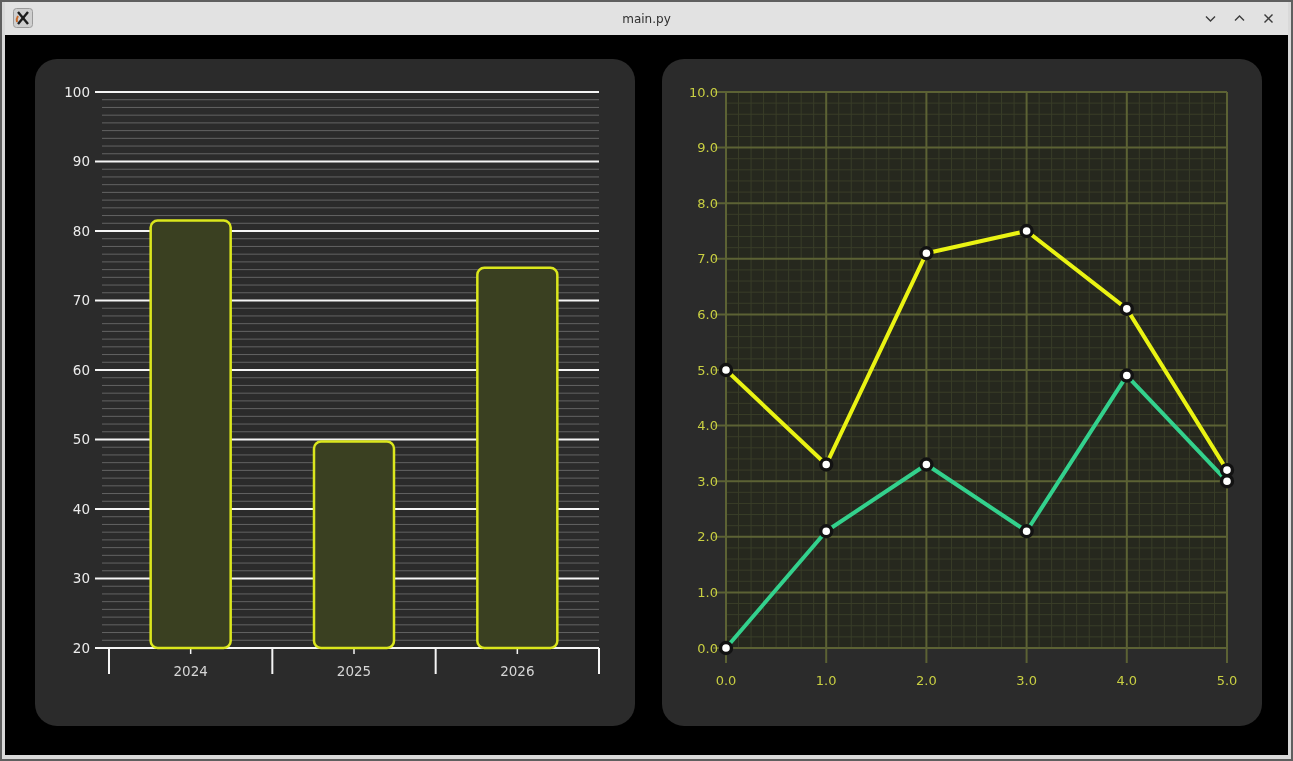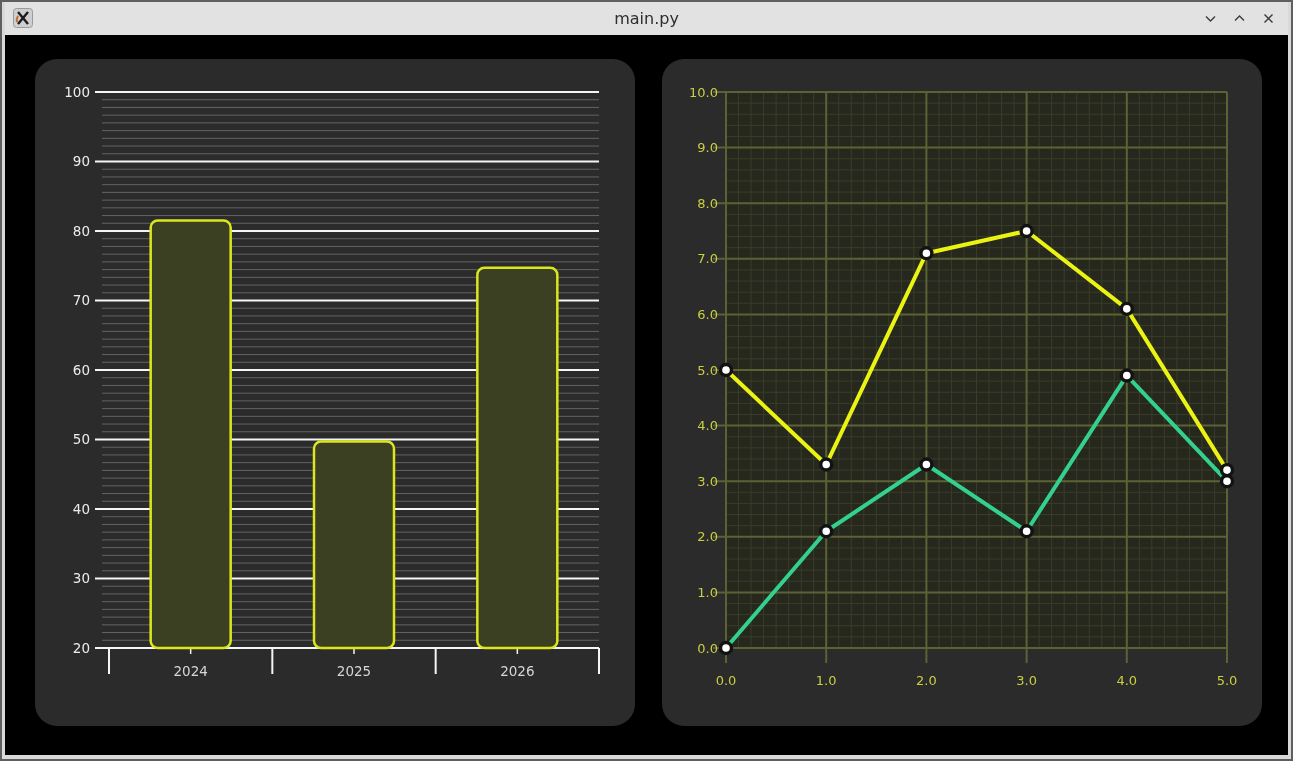--- a/index.html
+++ b/index.html
@@ -2,21 +2,21 @@
 <html><head>
 <meta charset="utf-8">
 <style>
   html,body{margin:0;padding:0;width:1293px;height:761px;overflow:hidden;background:#3a3a3a;
     font-family:"DejaVu Sans","Liberation Sans",sans-serif;}
   .window{position:absolute;inset:0;box-sizing:border-box;background:#d9d9d9;
     border:2px solid #5f5f5f;padding:0 3px 4px 3px;display:flex;flex-direction:column;}
   .titlebar{height:33px;flex:none;background:#e2e2e2;position:relative;
     display:flex;align-items:center;}
   .app-icon{position:absolute;left:8px;top:6px;width:20px;height:20px;}
-  .window-title{flex:1;text-align:center;font-size:16px;color:#2e2e2e;}
+  .window-title{flex:1;text-align:center;font-size:12px;color:#2e2e2e;}
   .win-controls{position:absolute;right:12px;top:0;height:33px;display:flex;align-items:center;gap:13px;}
   .win-btn{width:16px;height:16px;display:flex;align-items:center;justify-content:center;cursor:default;}
   .content{flex:1;background:#000000;position:relative;}
   .panel{position:absolute;top:24px;width:600px;height:667px;background:#2b2b2b;border-radius:22px;}
   #bar-panel{left:30px;}
   #line-panel{left:657px;}
   svg{display:block;}
   svg text{font-family:"DejaVu Sans","Liberation Sans",sans-serif;}
 </style>
 </head>

